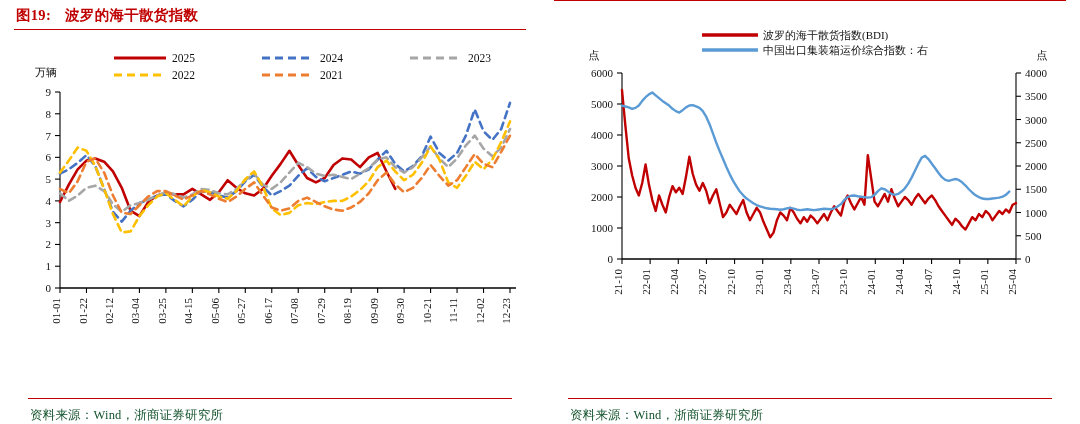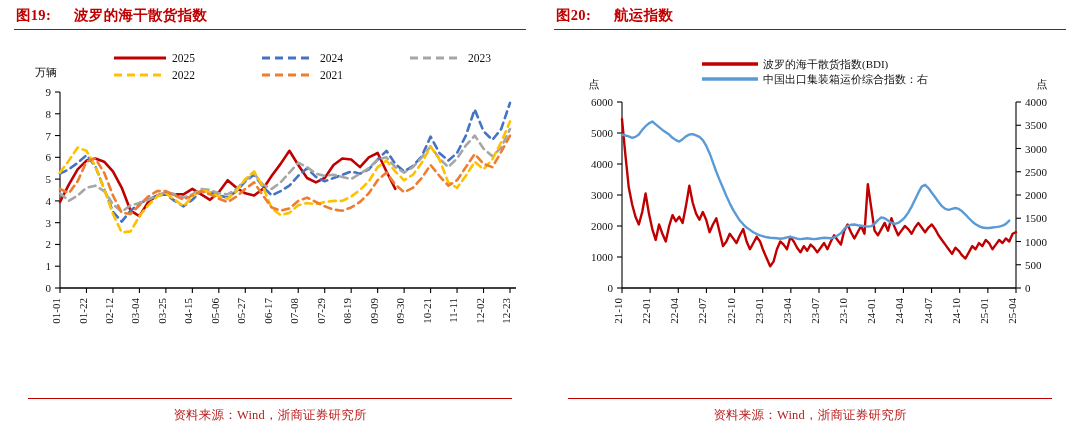--- a/index.html
+++ b/index.html
@@ -1,30 +1,30 @@
 <!DOCTYPE html>
 <html><head>
 <meta charset="utf-8">
 <style>
   html,body{margin:0;padding:0;background:#ffffff;}
   body{width:1080px;height:424px;font-family:"Liberation Serif",serif;overflow:hidden;}
   .page{position:relative;width:1080px;height:424px;display:flex;}
   .panel{position:relative;width:540px;height:424px;box-sizing:border-box;padding:0 14px;}
   .panel-inner{position:relative;width:100%;height:100%;}
-  .fig-title{display:flex;align-items:baseline;gap:23px;color:#C00000;font-size:14.5px;
+  .fig-title{display:flex;align-items:baseline;gap:14px;color:#C00000;font-size:14.5px;
              font-weight:bold;font-family:"Liberation Serif",serif;padding:6px 2px 4px 2px;
              letter-spacing:.3px;}
   .fig-title .tnum{white-space:nowrap;}
   .rule{height:1.4px;background:#C00000;width:100%;}
   .rule.thin{height:1px;background:#C00000;}
   .chart-area{position:relative;width:100%;height:325px;}
   .chart-area svg{display:block;}
   .footer{position:absolute;left:14px;right:14px;bottom:0;}
-  .source{font-size:12.5px;color:#b91c1c;padding:8px 2px 0 2px;font-family:"Liberation Serif",serif;
-          letter-spacing:.2px;text-align:center;}
+  .source{font-size:12.5px;color:#14532d;padding:8px 2px 0 2px;font-family:"Liberation Serif",serif;
+          letter-spacing:.2px;}
   .axis-unit{font-size:11px;fill:#111;font-family:"Liberation Serif",serif;}
   .tick-lbl{font-size:11px;fill:#111;font-family:"Liberation Serif",serif;}
   .leg-lbl{font-size:11.5px;fill:#111;font-family:"Liberation Serif",serif;}
   .leg-lbl-cn{font-size:11px;fill:#111;font-family:"Liberation Serif",serif;}
 </style>
 </head>
 <body>
 
 <div class="page">
 
@@ -115,24 +115,20 @@
       </div>
       <div class="footer">
         <div class="rule thin"></div>
         <div class="source">资料来源：Wind，浙商证券研究所</div>
       </div>
     </div>
   </div>
 
   <div class="panel">
     <div class="panel-inner">
-      <div class="fig-title">
-        <span class="tnum">图20:</span>
-        <span>航运指数</span>
-      </div>
       <div class="rule"></div>
       <div class="chart-area">
         <svg id="svg-right" width="512" height="325" viewBox="0 0 512 325">
             <text x="40" y="58" text-anchor="middle" class="axis-unit">点</text>
             <text x="488" y="58" text-anchor="middle" class="axis-unit">点</text>
             <line x1="148" y1="34" x2="204" y2="34" stroke="#C00000" stroke-width="3.4"></line>
             <text x="209" y="38" class="leg-lbl-cn">波罗的海干散货指数(BDI)</text>
             <line x1="148" y1="49" x2="204" y2="49" stroke="#5B9BD5" stroke-width="3.4"></line>
             <text x="209" y="53" class="leg-lbl-cn">中国出口集装箱运价综合指数：右</text>
             <line x1="68" y1="72" x2="68" y2="258" stroke="#000" stroke-width="1.1"></line>

